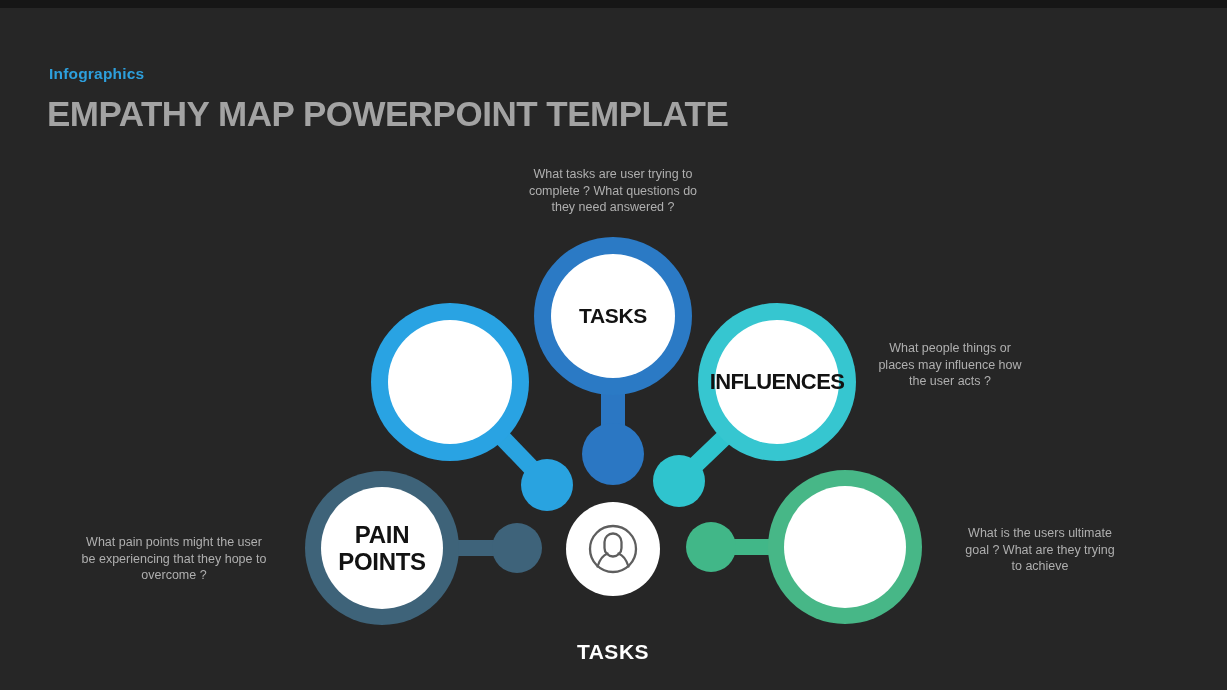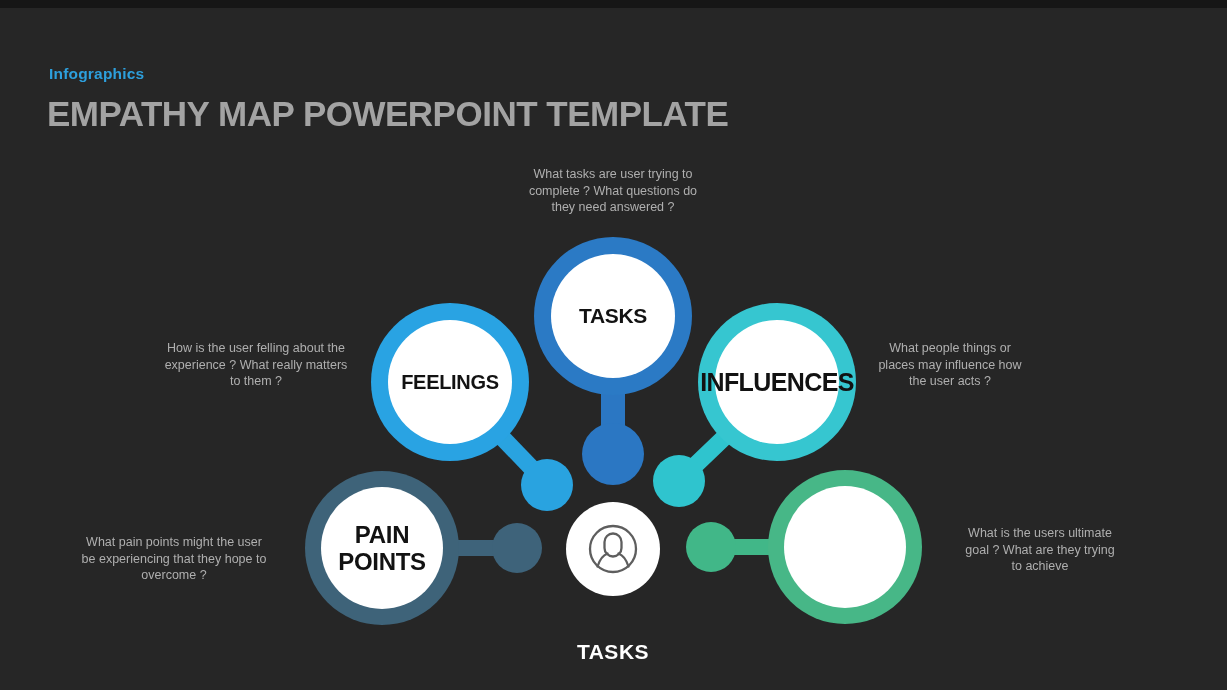--- a/index.html
+++ b/index.html
@@ -24,41 +24,38 @@
     text-align:center;white-space:pre-line;
   }
   .circle-label{
     position:absolute;width:164px;height:84px;
     display:flex;align-items:center;justify-content:center;
     text-align:center;font-weight:bold;color:#121212;
     white-space:pre-line;letter-spacing:-.3px;
   }
   .lbl-tasks{left:531px;top:266px;font-size:21px;}
   .lbl-feelings{left:368px;top:332px;font-size:20px;}
-  .lbl-influences{left:695px;top:332px;font-size:25px;letter-spacing:-.6px;}
+  .lbl-influences{left:695px;top:332px;font-size:22px;letter-spacing:-.6px;}
   .lbl-pain{left:300px;top:498px;font-size:24px;line-height:27px;}
   .lbl-goal{left:763px;top:497px;font-size:20px;line-height:27px;}
   .lbl-name{left:531px;top:602px;font-size:21px;color:#ffffff;letter-spacing:.5px;}
   svg.diagram{position:absolute;left:0;top:0;}
 </style>
 </head>
 <body>
 
 <div class="stage">
 
   <div class="eyebrow" style="color:#2D9FDC">Infographics</div>
 
   <div class="title">EMPATHY MAP POWERPOINT TEMPLATE</div>
 
   <div class="note" style="left:483px;top:158px;">What tasks are user trying to
 complete ? What questions do
 they need answered ?</div>
-  <div class="note" style="left:126px;top:332px;">How is the user felling about the
-experience ? What really matters
-to them ?</div>
   <div class="note" style="left:820px;top:332px;">What people things or
 places may influence how
 the user acts ?</div>
   <div class="note" style="left:44px;top:526px;">What pain points might the user
 be experiencing that they hope to
 overcome ?</div>
   <div class="note" style="left:910px;top:517px;">What is the users ultimate
 goal ? What are they trying
 to achieve</div>
 
@@ -119,19 +116,18 @@
       <g fill="none" stroke-width="2.3" stroke-linecap="round" stroke="#5E5E5E">
         <circle cx="613" cy="541" r="23"></circle>
         <rect x="604.5" y="525.5" width="17" height="23" rx="8.5"></rect>
         <path d="M 597.5 558.5 C 600 550.5 603 547.2 607.5 545.5"></path>
         <path d="M 628.5 558.5 C 626 550.5 623 547.2 618.5 545.5"></path>
       </g>
     </g>
   </svg>
 
   <div class="circle-label lbl-tasks">TASKS</div>
-  <div class="circle-label lbl-feelings">FEELINGS</div>
   <div class="circle-label lbl-influences">INFLUENCES</div>
   <div class="circle-label lbl-pain">PAIN
 POINTS</div>
   <div class="circle-label lbl-name">TASKS</div>
 
 </div>
 
 </body></html>

